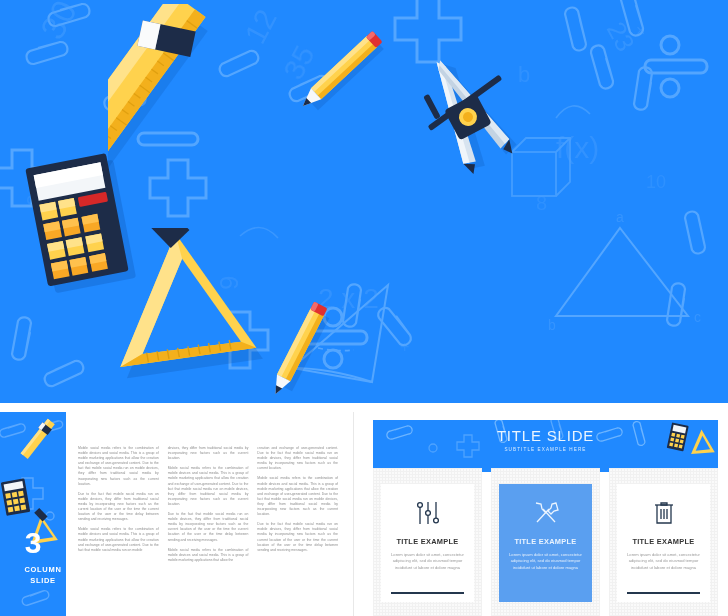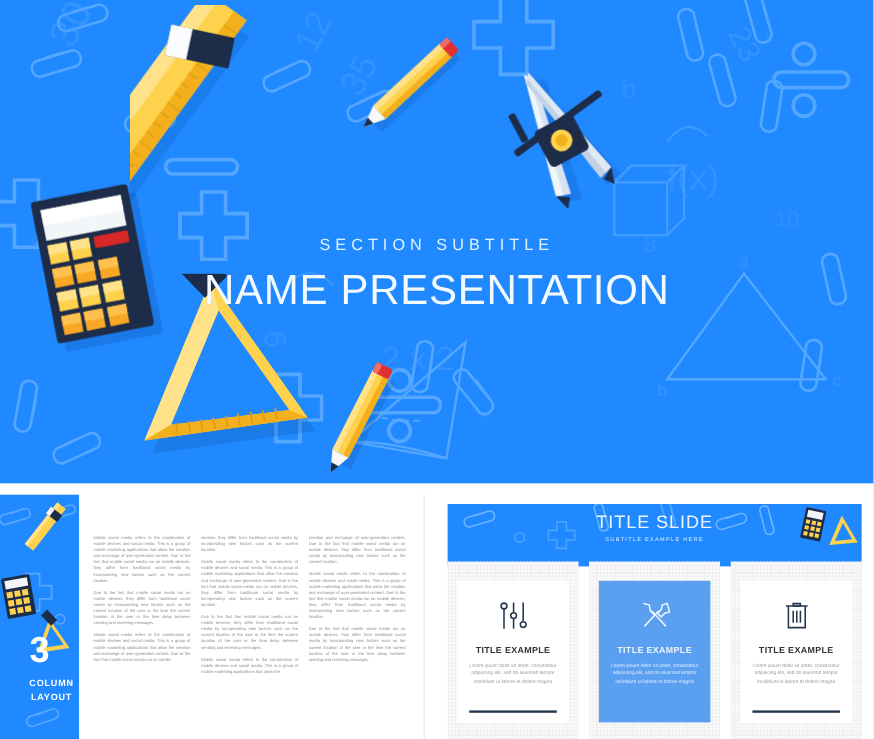--- a/index.html
+++ b/index.html
@@ -343,24 +343,20 @@
           <rect x="62" y="56" width="36" height="34" rx="4" fill="#1d2c48"></rect>
           <circle cx="80" cy="73" r="9" fill="#ffd24d"></circle>
           <circle cx="80" cy="73" r="5" fill="#f3b01c"></circle>
 
           <path d="M54 112 L58 126 L64 118 Z" fill="#1d2c48"></path>
           <path d="M106 112 L102 126 L96 118 Z" fill="#1d2c48"></path>
         </g>
       </svg>
     </div>
 
-    <div class="hero-text">
-      <div class="subtitle">SECTION SUBTITLE</div>
-      <div class="maintitle">NAME PRESENTATION</div>
-    </div>
   </div>
 
   <div class="thumbs">
 
     <div class="thumb thumb-left">
       <div class="tl-side">
         <svg width="66" height="204" viewBox="0 0 66 204">
           <g stroke="#5fabff" stroke-width="1.4" fill="none" opacity=".9">
             <path d="M8 16 l12 -4 a4 4 0 0 1 2 8 l-17 5 a4 4 0 0 1 -2 -8 l17 -5"></path>
             <path d="M48 12 l10 -3 a3.5 3.5 0 0 1 2 7 l-14 4 a3.5 3.5 0 0 1 -2 -7 l14 -4"></path>
@@ -394,21 +390,21 @@
 
           <g transform="rotate(8 44 126)">
             <path d="M38 104 L58 126 L32 134 Z" fill="#ffd24d"></path>
             <path d="M40 110 L53 124 L36 129 Z" fill="#2089ff"></path>
             <rect x="32" y="100" width="12" height="7" fill="#1d2c48" transform="rotate(38 38 103)"></rect>
           </g>
         </svg>
         <div class="tl-num">3</div>
         <div class="tl-lab">
           <span>COLUMN</span><br>
-          <span>LAYOUT</span>
+          <span>SLIDE</span>
         </div>
       </div>
 
       <div class="tl-body">
         <div class="tl-col">
           <p>Mobile social media refers to the combination of mobile devices and social media. This is a group of mobile marketing applications that allow the creation and exchange of user-generated content. Due to the fact that mobile social media run on mobile devices, they differ from traditional social media by incorporating new factors such as the current location.</p>
           <p>Due to the fact that mobile social media run on mobile devices, they differ from traditional social media by incorporating new factors such as the current location of the user or the time the current location of the user or the time delay between sending and receiving messages.</p>
           <p>Mobile social media refers to the combination of mobile devices and social media. This is a group of mobile marketing applications that allow the creation and exchange of user-generated content. Due to the fact that mobile social media run on mobile</p>
         </div>
         <div class="tl-col">

